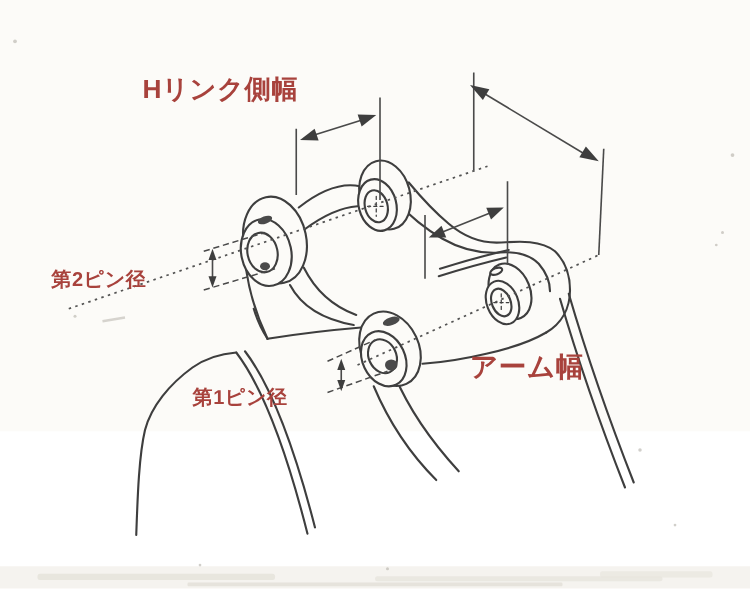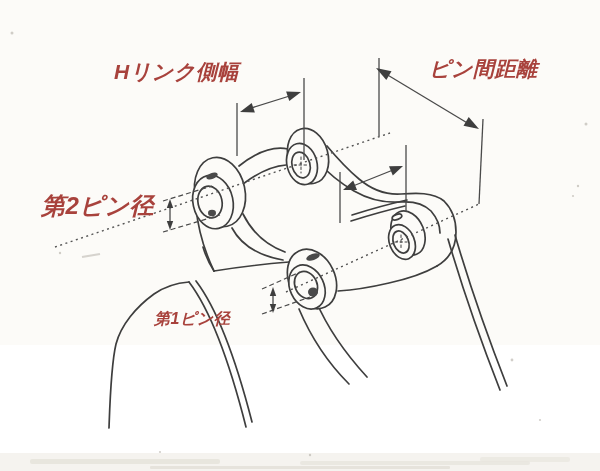--- a/index.html
+++ b/index.html
@@ -1,35 +1,34 @@
 <!DOCTYPE html>
 <html><head>
 <meta charset="utf-8">
 <style>
   html,body{margin:0;padding:0;}
   body{width:600px;height:471px;overflow:hidden;background:#fff;}
   .stage{
     position:relative;width:600px;height:345px;
     background:#fcfbf8;
     font-family:"Liberation Sans","DejaVu Sans",sans-serif;
-    font-style:italic;
   }
   .stage svg{position:absolute;left:0;top:0;}
   .dim-label{
     position:absolute;
     color:#a8423c;
     font-weight:bold;
     letter-spacing:.5px;
     line-height:1.1;
     white-space:nowrap;
     user-select:none;
   }
   .lbl-hlink   {left:114px; top:60px;  font-size:21px;}
   .lbl-pindist {left:429px; top:57px;  font-size:21px;}
-  .lbl-pin2    {left:41px;  top:193px; font-size:24px;}
+  .lbl-pin2    {left:41px;  top:216px; font-size:16px;}
   .lbl-armw    {left:376px; top:282px; font-size:22px;}
   .lbl-pin1    {left:154px; top:310px; font-size:16px;}
 </style>
 </head>
 <body>
 
 <div class="stage">
 
   <svg width="600" height="471" viewBox="0 0 600 471">
 
@@ -163,19 +162,19 @@
       <circle cx="512" cy="360" r="1.4"></circle>
       <circle cx="540" cy="420" r="1.1"></circle>
       <circle cx="60" cy="253" r="1.2"></circle>
       <circle cx="160" cy="452" r="1.1"></circle>
       <circle cx="310" cy="455" r="1.2"></circle>
     </g>
   </svg>
 
   <div class="dim-label lbl-hlink">Hリンク側幅</div>
 
-  <div class="dim-label lbl-pindist">ピン間距離</div>
 
   <div class="dim-label lbl-pin2">第2ピン径</div>
 
+  <div class="dim-label lbl-armw">アーム幅</div>
 
   <div class="dim-label lbl-pin1">第1ピン径</div>
 </div>
 
 </body></html>

